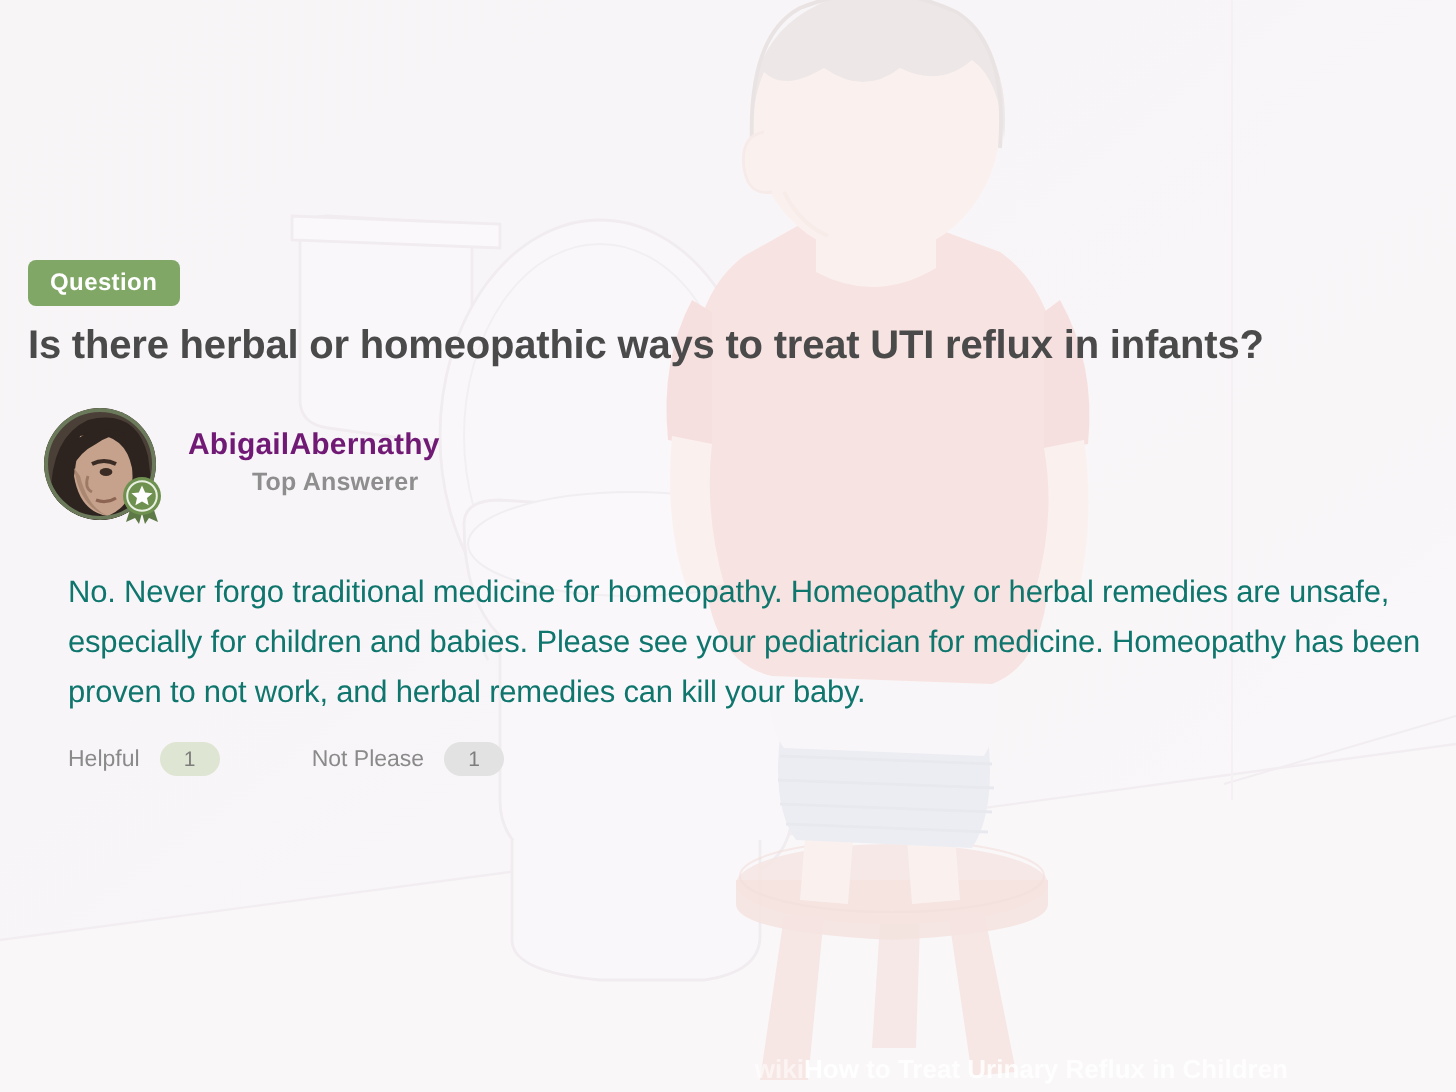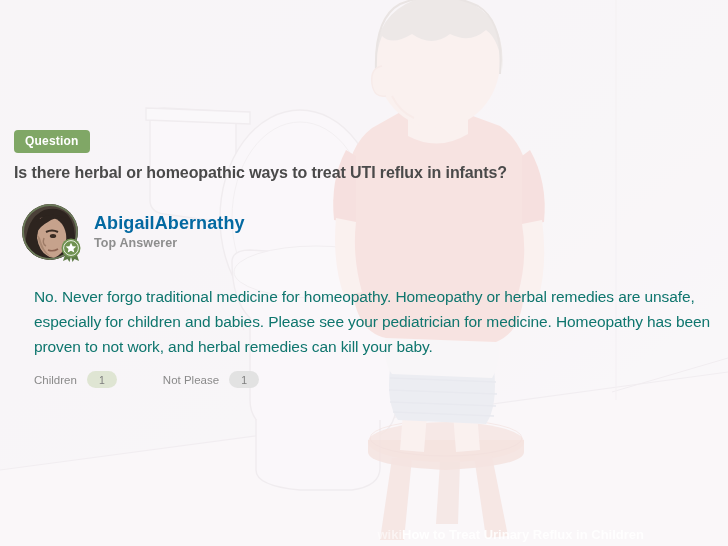--- a/index.html
+++ b/index.html
@@ -44,21 +44,21 @@
     letter-spacing:.2px;
     padding:5px 11px 6px 11px;
     border-radius:4px;
     line-height:1;
   }
 
   .question-text{
     position:absolute;
     left:14px;top:163px;
     width:700px;
-    font-size:16px;
+    font-size:20px;
     font-weight:bold;
     color:#4a4a4a;
     line-height:20px;
     letter-spacing:-0.1px;
   }
 
   .author-row{
     position:absolute;
     left:22px;top:204px;
     display:flex;
@@ -80,31 +80,32 @@
   .badge-award{
     position:absolute;
     right:-4px;bottom:-2px;
     width:22px;height:24px;
   }
   .author-meta{
     margin-left:16px;
     line-height:1.25;
   }
   .author-name{
-    font-size:18px;
-    font-weight:bold;
-    color:#0369a1;
+    font-size:15px;
+    font-weight:bold;
+    color:#701a75;
     letter-spacing:.1px;
   }
   .author-title{
     font-size:12.5px;
     font-weight:bold;
     color:#8e8e8e;
     letter-spacing:.1px;
     margin-top:1px;
+    margin-left:32px;
   }
 
   .answer-text{
     position:absolute;
     left:34px;top:284px;
     width:686px;
     font-size:15.5px;
     color:#0f766e;
     line-height:25px;
     letter-spacing:-0.1px;
@@ -278,21 +279,21 @@
       <div class="author-meta">
         <div class="author-name">AbigailAbernathy</div>
         <div class="author-title">Top Answerer</div>
       </div>
     </div>
 
     <div class="answer-text">No. Never forgo traditional medicine for homeopathy. Homeopathy or herbal remedies are unsafe, especially for children and babies. Please see your pediatrician for medicine. Homeopathy has been proven to not work, and herbal remedies can kill your baby.</div>
 
     <div class="vote-row">
       <div class="vote-group">
-        <span class="vote-label">Children</span>
+        <span class="vote-label">Helpful</span>
         <span class="vote-pill pill-helpful">1</span>
       </div>
       <div class="vote-gap"></div>
       <div class="vote-group">
         <span class="vote-label">Not Please</span>
         <span class="vote-pill pill-nothelpful">1</span>
       </div>
     </div>
 
     <div class="watermark">

